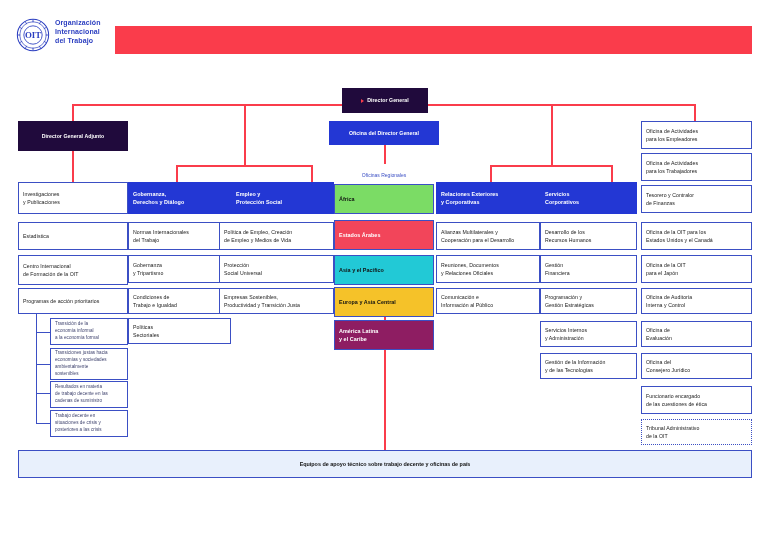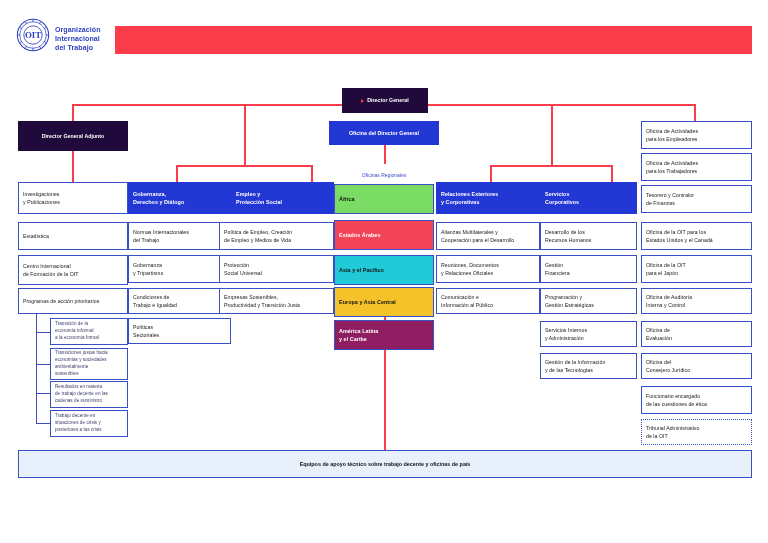--- a/index.html
+++ b/index.html
@@ -12,21 +12,21 @@
   #root { position: relative; width: 768px; height: 543px; }
 
   
   .hdr-bar {
     position: absolute; left: 115px; top: 26px;
     width: 637px; height: 28px;
     background: #fa3c4b;
   }
   .logo-wrap {
     position: absolute; left: 16px; top: 18px;
-    display: flex; align-items: flex-end; gap: 5px;
+    display: flex; align-items: flex-start; gap: 5px;
   }
   .logo-emblem { width: 34px; height: 34px; }
   .logo-text {
     font-size: 7px; line-height: 1.3; font-weight: bold;
     color: #2b3ec0; letter-spacing: .1px;
   }
 
   
   .box {
     position: absolute;

